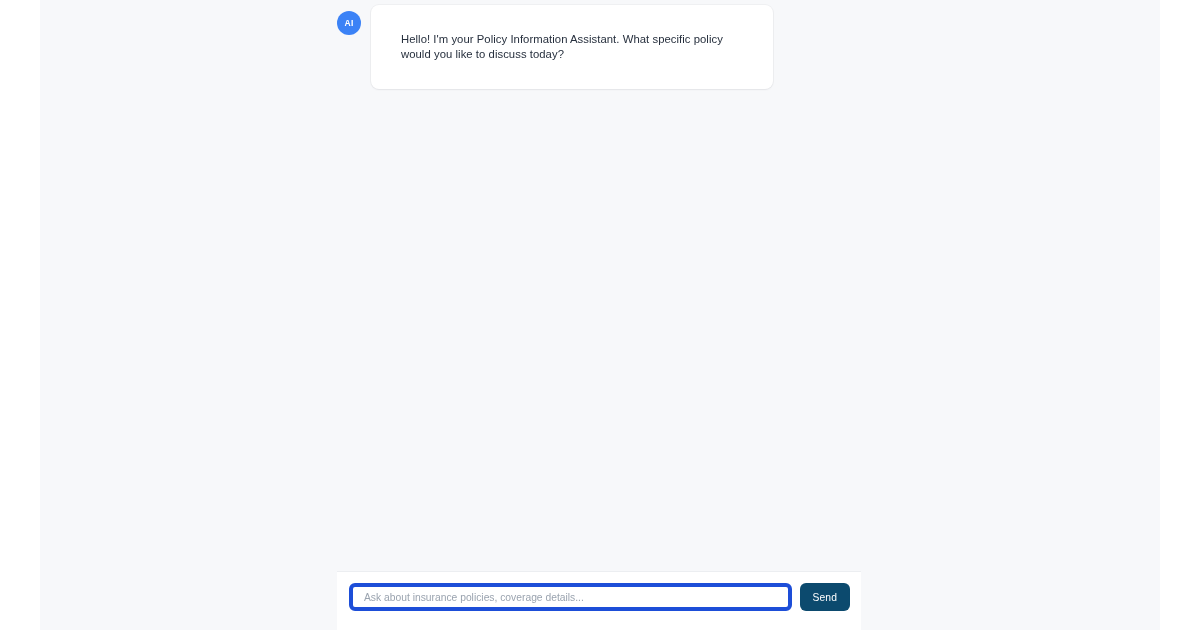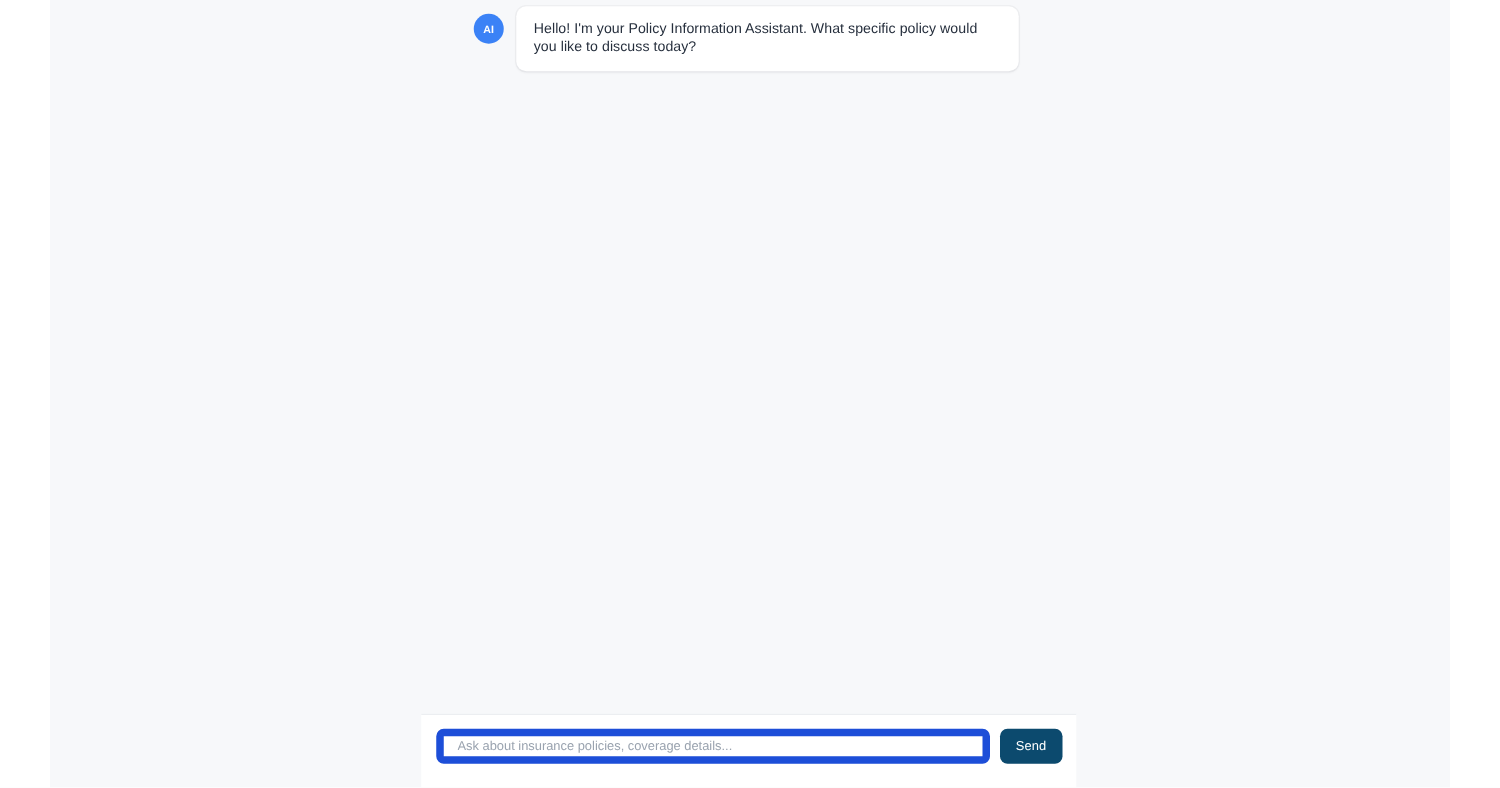--- a/index.html
+++ b/index.html
@@ -65,38 +65,37 @@
     background: #3b82f6;
     color: #ffffff;
     font-size: 8.5px;
     font-weight: 600;
     letter-spacing: 0.2px;
     display: flex;
     align-items: center;
     justify-content: center;
     margin-top: 6px;
     user-select: none;
-    margin-left: 42px;
   }
 
   .bubble {
     background: #ffffff;
     border-radius: 8px;
     padding: 11px 14px 12px 14px;
     max-width: 402px;
     box-sizing: border-box;
     box-shadow: 0 1px 2px rgba(16,24,40,0.05), 0 0 0 1px rgba(16,24,40,0.035);
   }
 
   .bubble-text {
     font-size: 11.3px;
     line-height: 14.5px;
     color: #262f3d;
     letter-spacing: 0.05px;
-    margin: 0;
+    margin: 16px;
   }
 
   
   .composer {
     position: absolute;
     left: 297px;   
     top: 571px;
     width: 524px;
     height: 59px;
     background: #ffffff;
@@ -104,21 +103,21 @@
     box-sizing: border-box;
     display: flex;
     align-items: flex-start;
     gap: 8px;
     padding: 11px 11px 0 12px;
   }
 
   .composer-input {
     flex: 1 1 auto;
     height: 28px;
-    border: 6px solid #1d4ed8;
+    border: 4px solid #1d4ed8;
     border-radius: 6px;
     background: #ffffff;
     padding: 0 11px;
     font-family: "Liberation Sans", sans-serif;
     font-size: 10.3px;
     color: #1f2937;
     box-sizing: border-box;
     outline: none;
   }
   .composer-input::placeholder {

